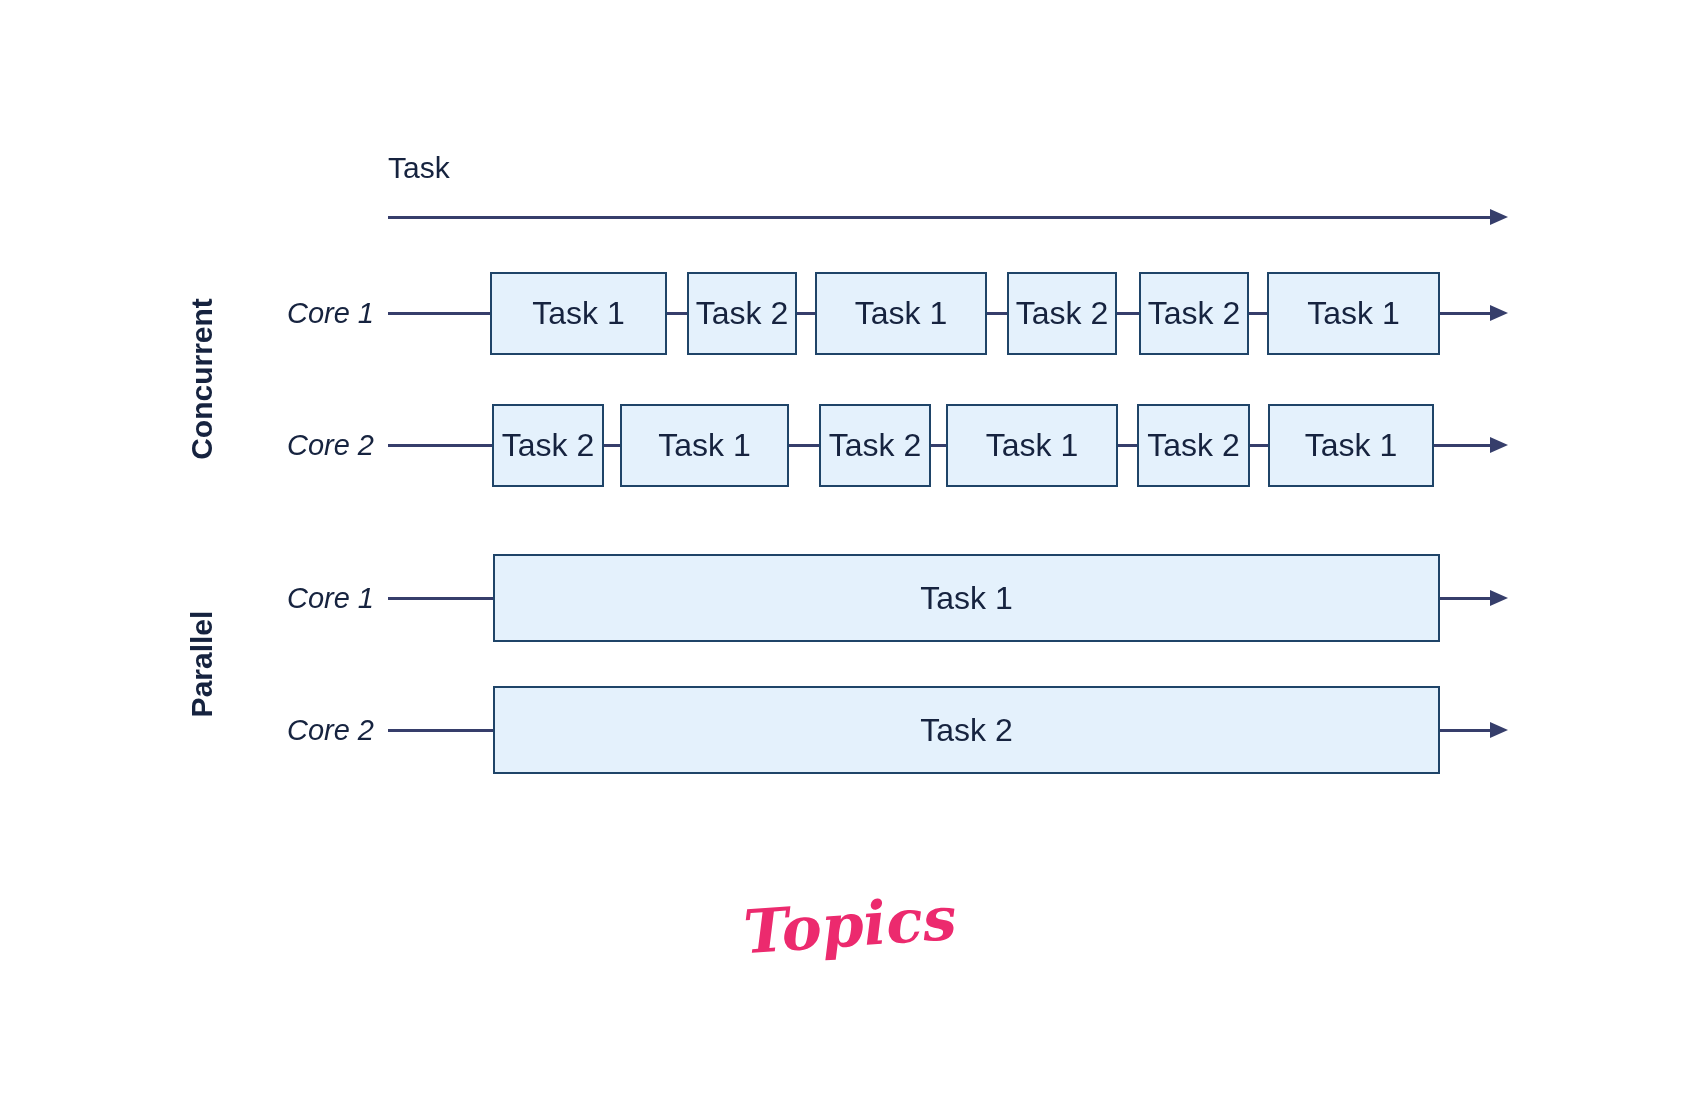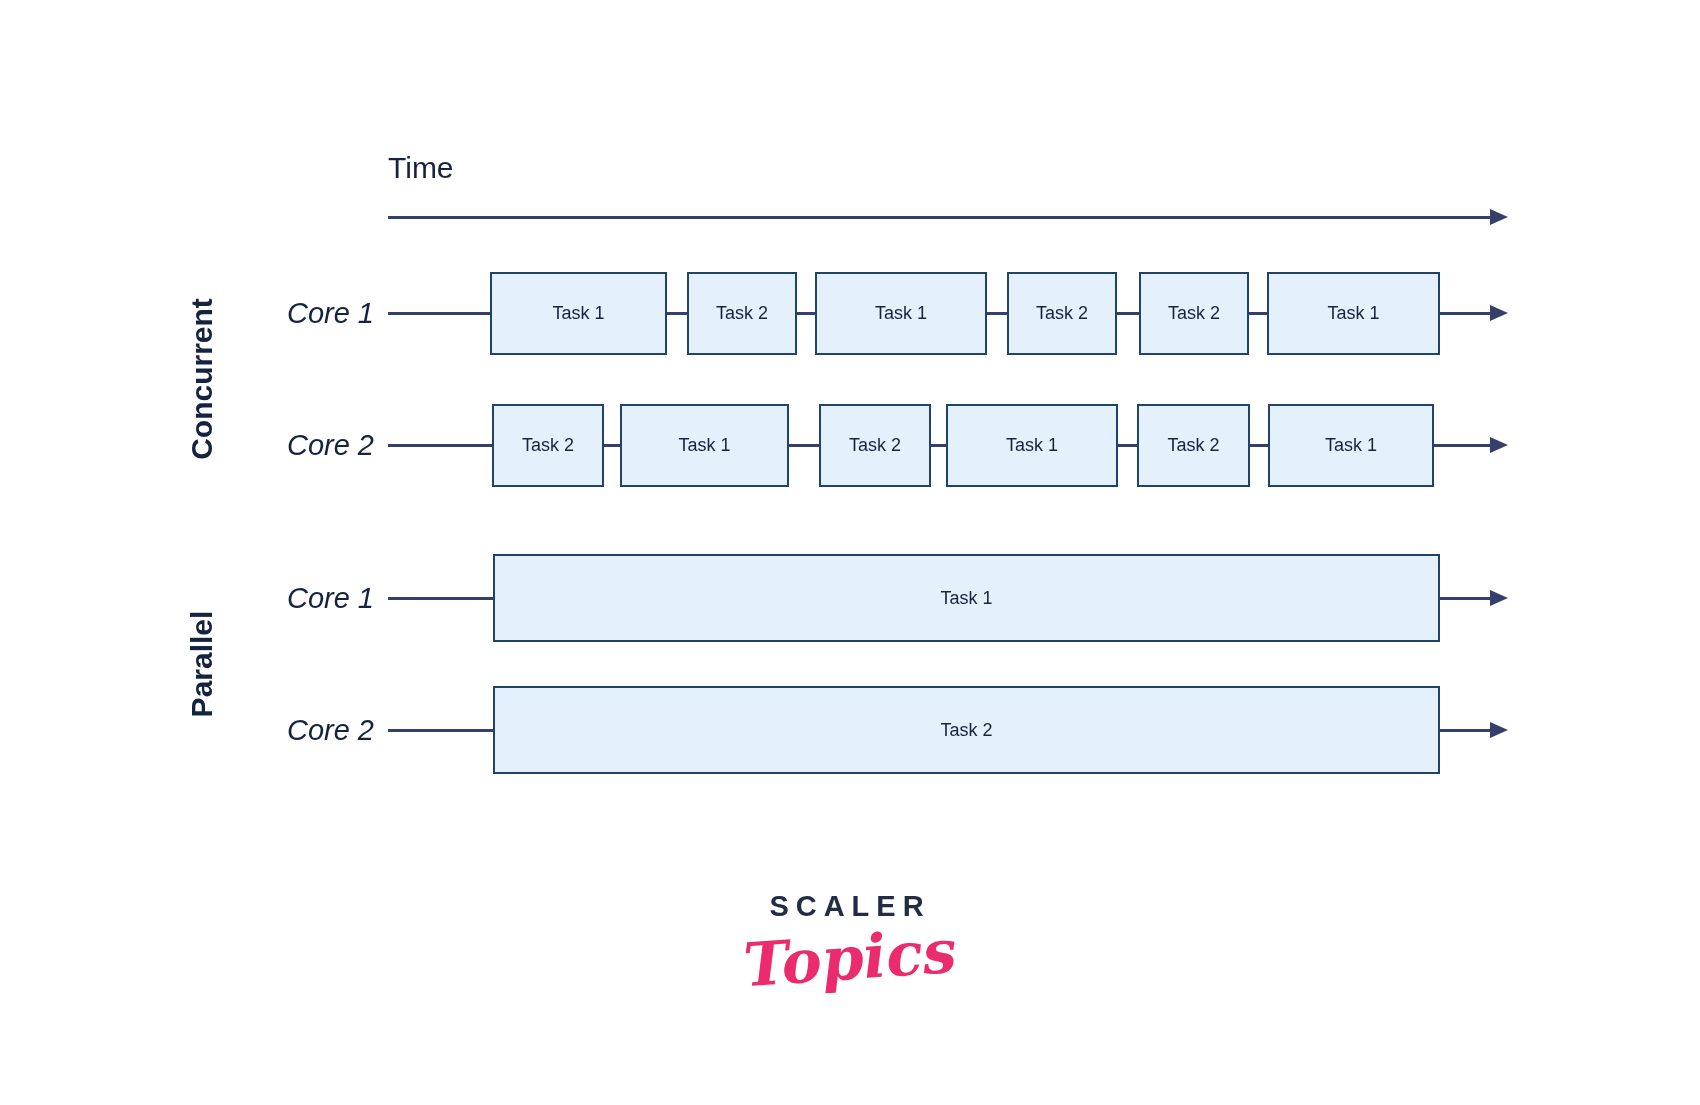--- a/index.html
+++ b/index.html
@@ -58,21 +58,21 @@
     white-space:nowrap;
   }
   .task-box{
     position:absolute;
     box-sizing:border-box;
     background:var(--box-fill);
     border:2.5px solid var(--box-border);
     display:flex;
     align-items:center;
     justify-content:center;
-    font-size:18px;
+    font-size:32px;
     color:var(--text);
     white-space:nowrap;
   }
   .logo{
     position:absolute;
     left:700px;top:890px;
     width:300px;
     text-align:center;
   }
   .logo-scaler{
@@ -90,21 +90,21 @@
     color:var(--logo-pink);
     transform:rotate(-4deg);
     margin-top:-4px;
   }
 </style>
 </head>
 <body>
 
 <div class="canvas">
 
-  <div class="time-label" id="time-label" style="left: 388px; top: 148px;">Time</div>
+  <div class="time-label" id="time-label" style="left: 388px; top: 148px;">Task</div>
 
   <div class="section-label" id="section-label-0" style="left: 52px; top: 359px;">Concurrent</div>
 
   <div class="section-label" id="section-label-1" style="left: 52px; top: 644px;">Parallel</div>
 
   <div id="rows">
       <div class="row-line" style="left: 388px; top: 215.5px; width: 1105px;"></div>
       <div class="arrowhead" style="left: 1490px; top: 209px;"></div>
       <div class="row-line" style="left: 388px; top: 311.5px; width: 1105px;"></div>
       <div class="arrowhead" style="left: 1490px; top: 305px;"></div>
@@ -156,17 +156,16 @@
       </div>
       <div class="row-line" style="left: 388px; top: 728.5px; width: 1105px;"></div>
       <div class="arrowhead" style="left: 1490px; top: 722px;"></div>
       <div class="row-label" style="top: 710px;">Core 2</div>
       <div class="task-box" style="left: 493px; top: 686px; width: 947px; height: 88px;">
         <span>Task 2</span>
       </div>
     </div>
 
   <div class="logo">
-    <div class="logo-scaler">SCALER</div>
     <div class="logo-topics">Topics</div>
   </div>
 
 </div>
 
 </body></html>

